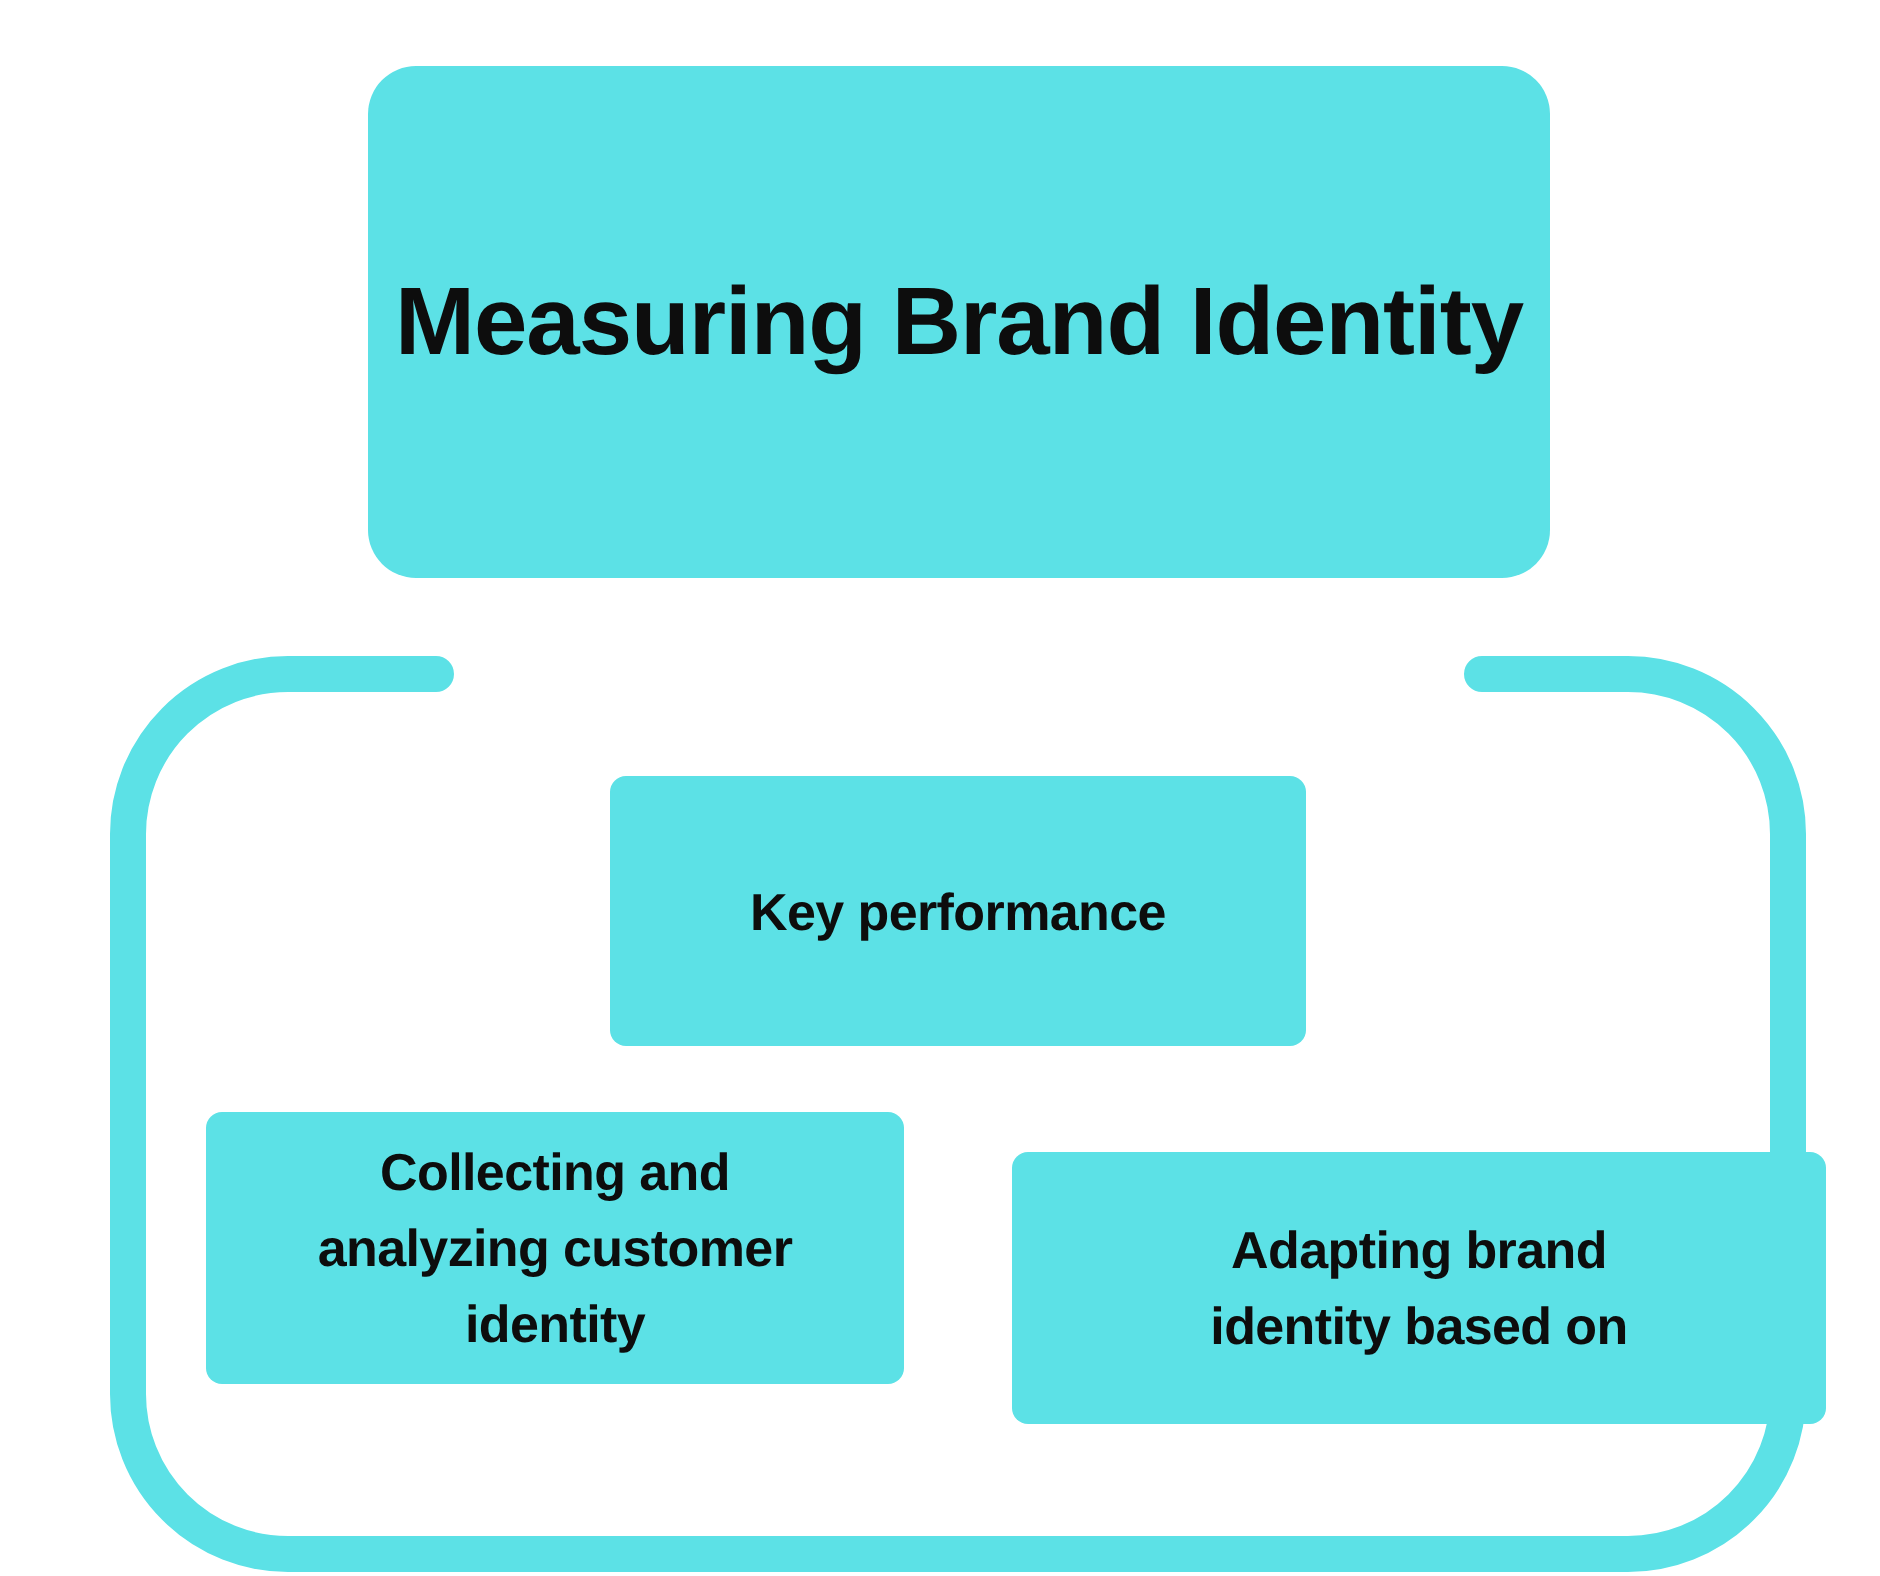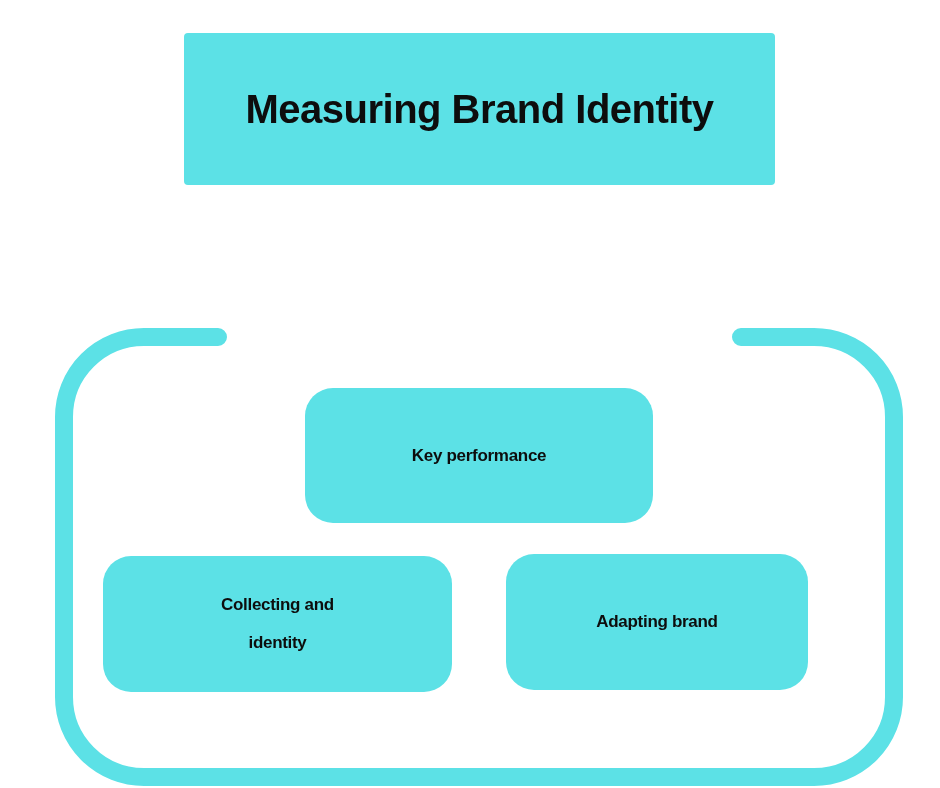--- a/index.html
+++ b/index.html
@@ -24,48 +24,48 @@
     align-items: center;
     justify-content: center;
     text-align: center;
     font-weight: bold;
     box-sizing: border-box;
   }
   .title-box {
     left: 184px;
     top: 33px;
     width: 591px;
-    height: 152px;
-    border-radius: 4px;
-    font-size: 40px;
+    height: 256px;
+    border-radius: 24px;
+    font-size: 48px;
     line-height: 53px;
     letter-spacing: -0.5px;
   }
   .node-box {
-    font-size: 17px;
+    font-size: 26px;
     line-height: 38px;
-    border-radius: 28px;
+    border-radius: 8px;
     letter-spacing: -0.3px;
   }
   .node-kpi {
     left: 305px;
     top: 388px;
     width: 348px;
     height: 135px;
   }
   .node-feedback {
     left: 103px;
     top: 556px;
     width: 349px;
     height: 136px;
   }
   .node-adapt {
     left: 506px;
-    top: 554px;
-    width: 302px;
+    top: 576px;
+    width: 407px;
     height: 136px;
   }
   .outline-svg {
     position: absolute;
     left: 0;
     top: 0;
     width: 940px;
     height: 788px;
   }
   .outline-svg path {
@@ -87,20 +87,22 @@
   <svg class="outline-svg" viewBox="0 0 940 788" aria-hidden="true">
     <path d="M 218 337 L 144 337 A 80 80 0 0 0 64 417 L 64 697 A 80 80 0 0 0 144 777 L 814 777 A 80 80 0 0 0 894 697 L 894 417 A 80 80 0 0 0 814 337 L 741 337"></path>
   </svg>
 
   <div class="box node-box node-kpi">
     <div>Key performance</div>
   </div>
 
   <div class="box node-box node-feedback">
     <div>Collecting and</div>
+    <div>analyzing customer</div>
     <div>identity</div>
   </div>
 
   <div class="box node-box node-adapt">
     <div>Adapting brand</div>
+    <div>identity based on</div>
   </div>
 
 </div>
 
 </body></html>

